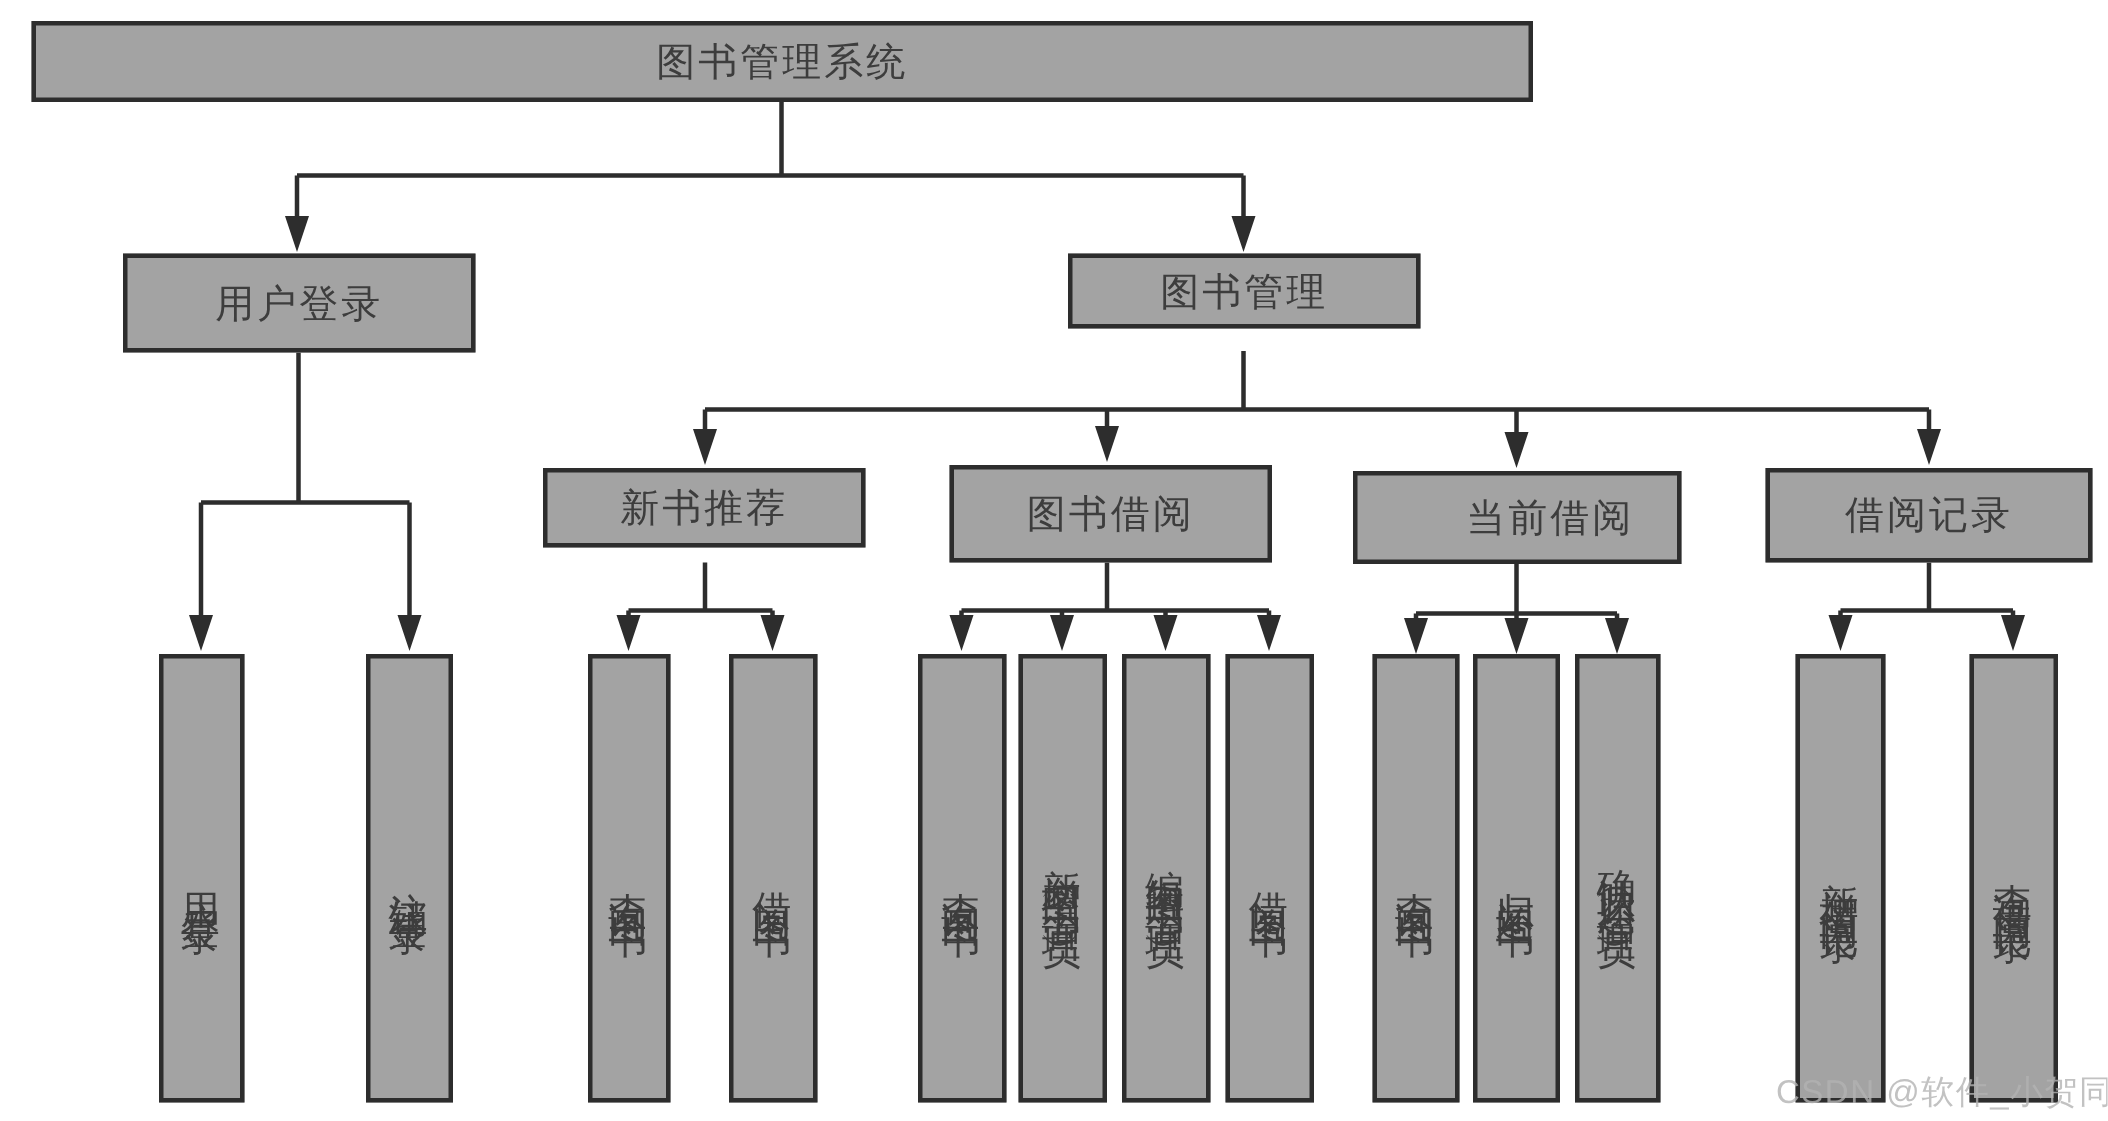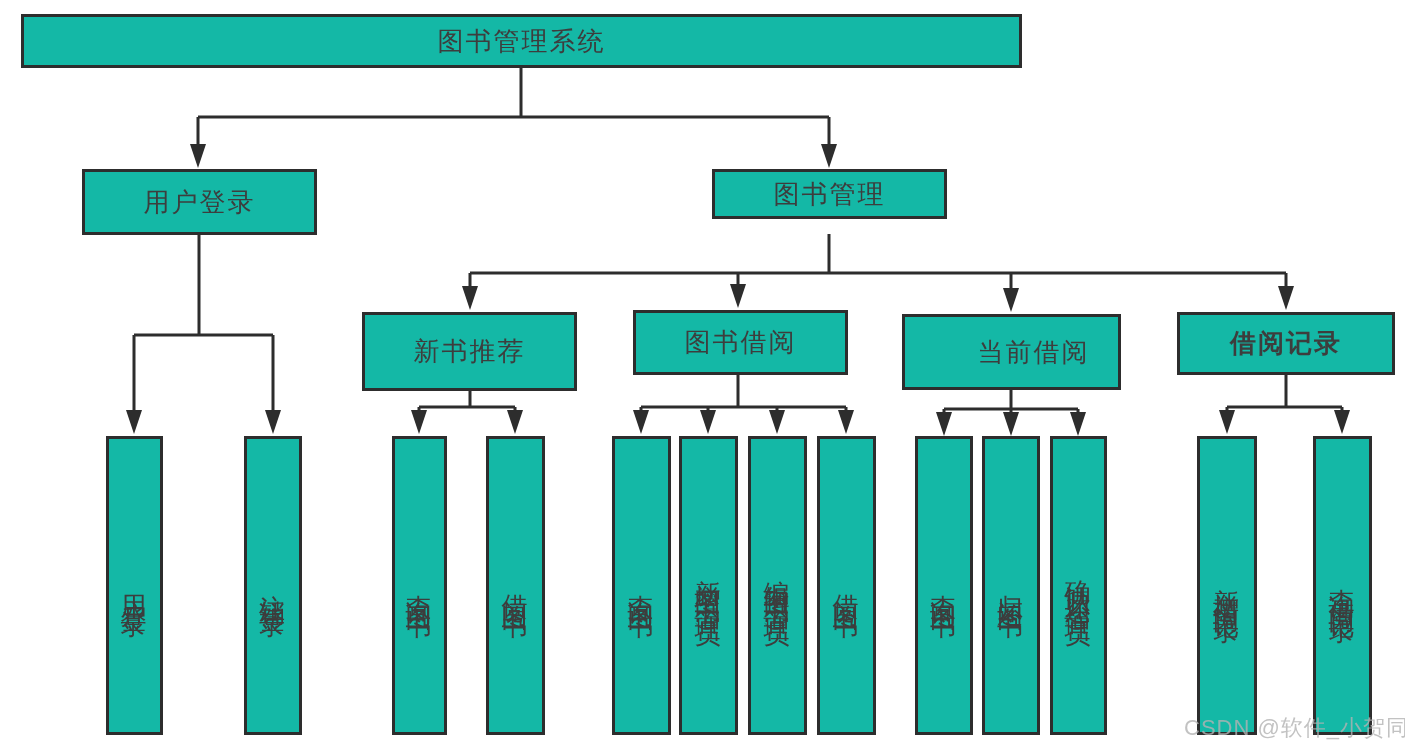--- a/index.html
+++ b/index.html
@@ -4,21 +4,21 @@
 <style>
   html,body{margin:0;padding:0;}
   body{
     width:1405px;height:747px;position:relative;overflow:hidden;
     background:#ffffff;
     font-family:"Liberation Sans","DejaVu Sans",sans-serif;
     color:#3d3d3d;
   }
   .box{
     position:absolute;box-sizing:border-box;
-    border:3px solid #2d2d2d;background:#14b8a6;
+    border:3px solid #2d2d2d;background:#a3a3a3;
     display:flex;align-items:center;justify-content:center;
     font-size:26px;letter-spacing:2px;color:#3d3d3d;
     z-index:2;
   }
   .vbox{
     writing-mode:vertical-rl;text-orientation:mixed;
     letter-spacing:6px;
     top:436px;height:299px;
   }
   #connectors{position:absolute;left:0;top:0;z-index:1;}
@@ -60,24 +60,24 @@
     <path d="M1286,375 V407 M1227,407 H1342 M1227,407 V412 M1342,407 V412" fill="none" stroke-width="3" stroke="#2d2d2d"></path>
     <path d="M1219,410 L1235,410 L1227,434 Z M1334,410 L1350,410 L1342,434 Z" stroke="none" fill="#2d2d2d"></path>
   </g>
 </svg>
 
 <div class="box" style="left:21px;top:14px;width:1001px;height:54px;">图书管理系统</div>
 
 <div class="box" style="left:82px;top:169px;width:235px;height:66px;">用户登录</div>
 <div class="box" style="left:712px;top:169px;width:235px;height:50px;">图书管理</div>
 
-<div class="box" style="left:362px;top:312px;width:215px;height:79px;">新书推荐</div>
+<div class="box" style="left:362px;top:312px;width:215px;height:53px;">新书推荐</div>
 <div class="box" style="left:633px;top:310px;width:215px;height:65px;text-align:right;">图书借阅</div>
-<div class="box" style="left:902px;top:314px;width:219px;height:76px;padding-left:44px;">当前借阅</div>
-<div class="box" style="left:1177px;top:312px;width:218px;height:63px;font-weight:bold;">借阅记录</div>
+<div class="box" style="left:902px;top:314px;width:219px;height:62px;padding-left:44px;">当前借阅</div>
+<div class="box" style="left:1177px;top:312px;width:218px;height:63px;">借阅记录</div>
 
 <div class="box vbox" style="left:106px;width:57px;">用户登录</div>
 <div class="box vbox" style="left:244px;width:58px;">注销登录</div>
 
 <div class="box vbox" style="left:392px;width:55px;">查询图书</div>
 <div class="box vbox" style="left:486px;width:59px;">借阅图书</div>
 
 <div class="box vbox" style="left:612px;width:59px;">查询图书</div>
 <div class="box vbox" style="left:679px;width:59px;">新增图书（管理员）</div>
 <div class="box vbox" style="left:748px;width:59px;">编辑图书（管理员）</div>

